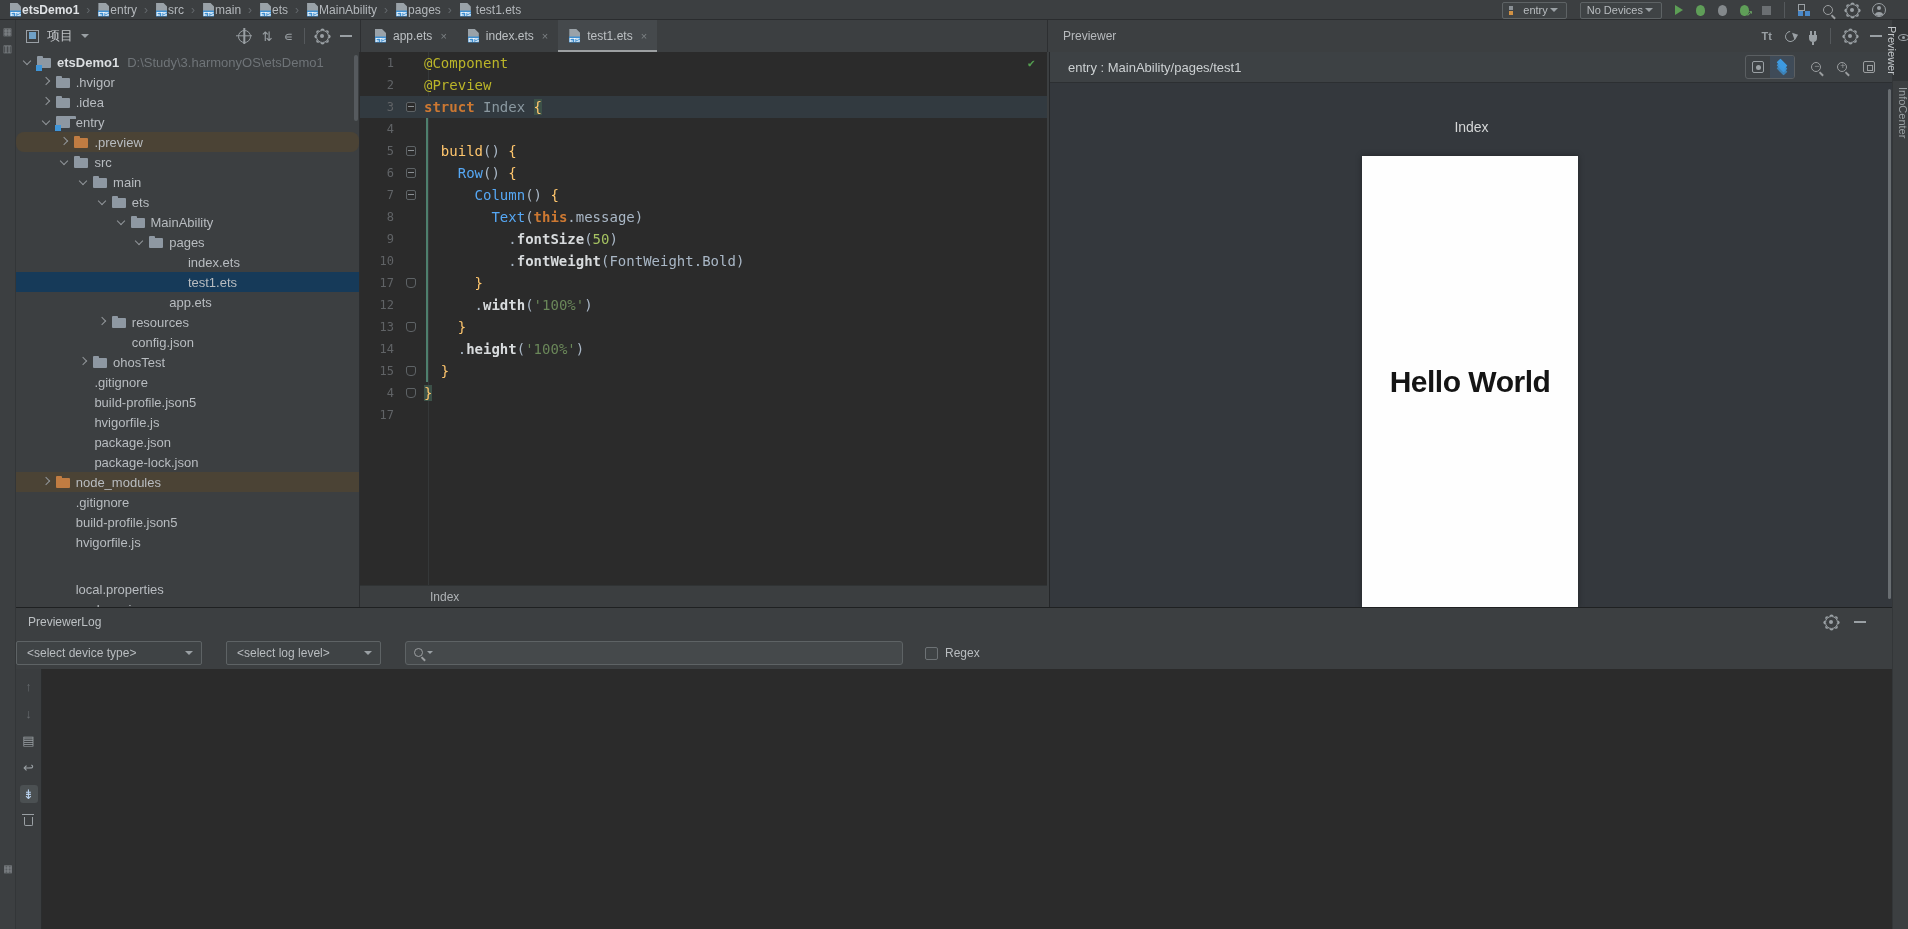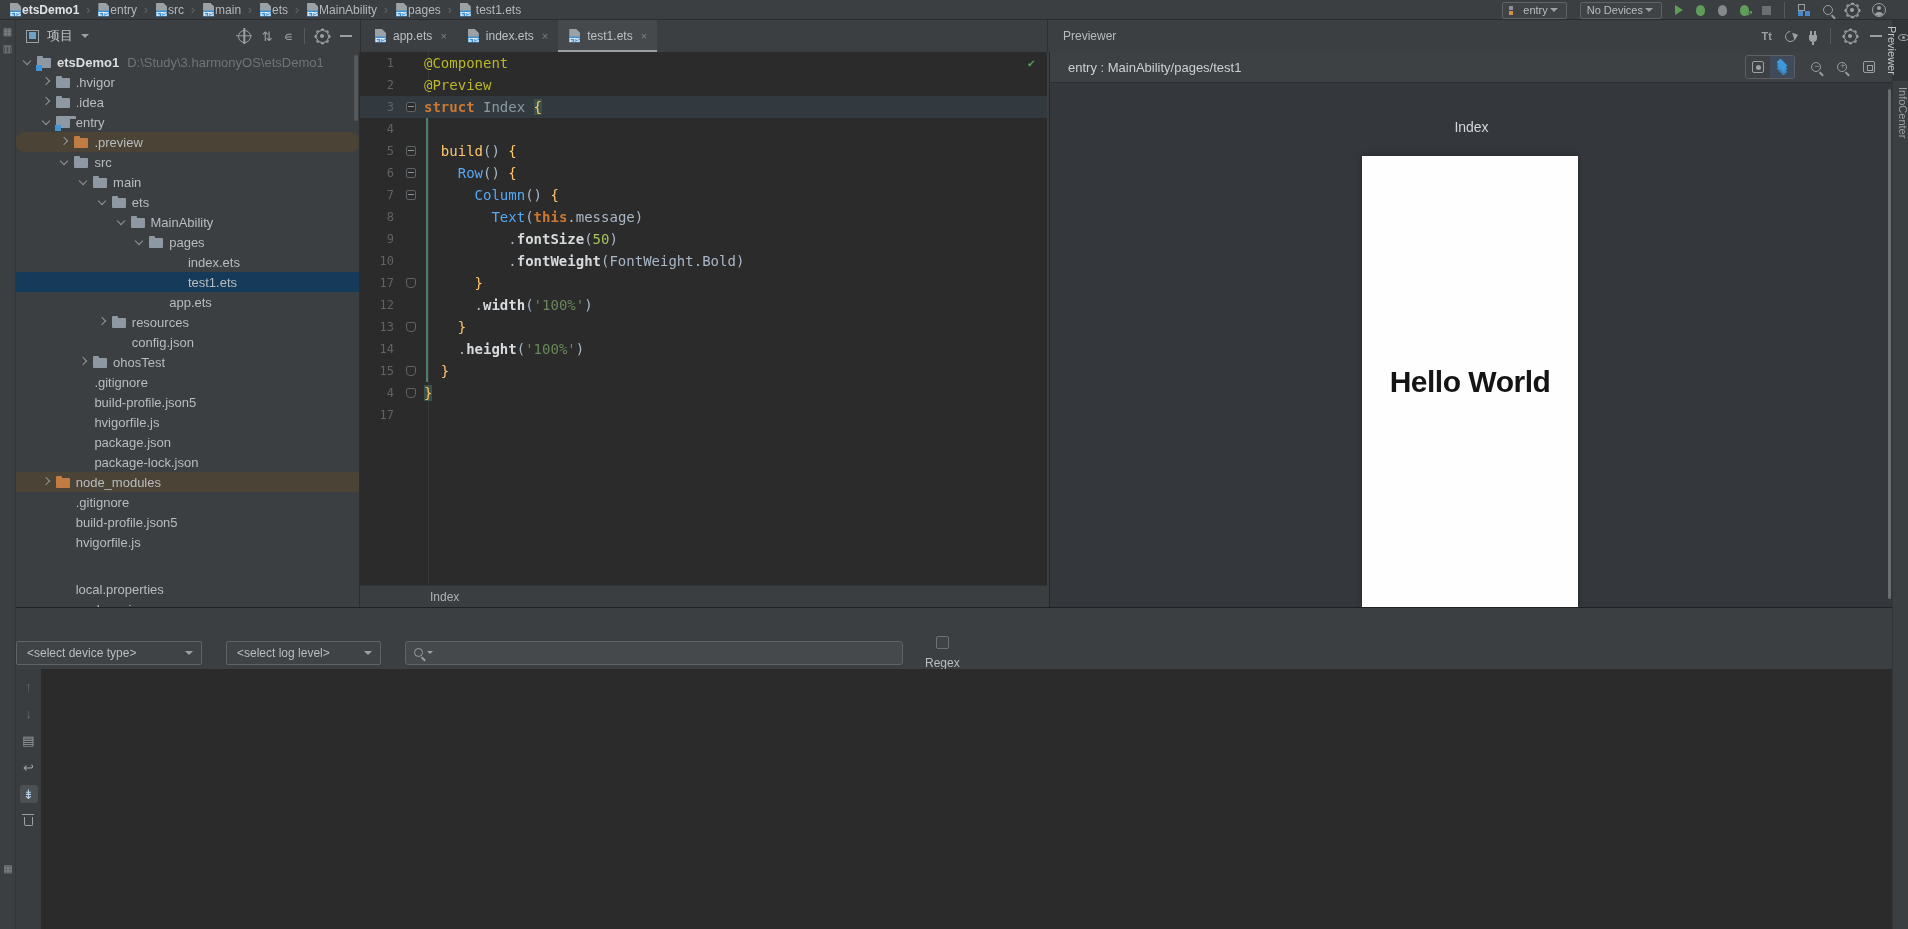--- a/index.html
+++ b/index.html
@@ -163,21 +163,21 @@
   .logtools { position:absolute; left:0; top:28px; width:100%; height:33px; display:flex; align-items:center; }
   .combo { height:24px; background:#3f4345; border:1px solid #5e6365; border-radius:2px;
     display:flex; align-items:center; font-size:12px; color:#b9bdc0; position:relative; padding:0 22px 0 10px; }
   .combo .tri-down { position:absolute; right:8px; margin:0; }
   .combo.dd1 { width:186px; }
   .combo.dd2 { margin-left:24px; width:155px; }
   .searchbox { margin-left:24px; width:498px; height:24px; background:#45494b; border:1px solid #5e6365; border-radius:3px;
     display:flex; align-items:center; padding-left:8px; gap:3px; }
   .searchbox .tri-down { border-left-width:3px; border-right-width:3px; border-top-width:3px; margin-left:1px; }
   .searchbox input { background:transparent; border:none; outline:none; color:#c7cacc; font-size:12px; flex:1; }
-  .regex { margin-left:22px; display:flex; align-items:center; gap:7px;flex-direction:column; }
+  .regex { margin-left:22px; display:flex; align-items:flex-end; gap:7px; }
   .checkbox { width:13px; height:13px; border:1px solid #6d7275; background:#3f4345; border-radius:2px; }
   .regex-label { font-size:12px; color:#b9bdc0; }
   .logbody { position:absolute; left:0; top:61px; width:100%; height:261px; background:#2b2b2b; }
   .logstrip { position:absolute; left:0; top:0; width:26px; height:100%; background:#3a3d3f; border-right:1px solid #2b2d2e;
     display:flex; flex-direction:column; align-items:center; padding-top:8px; gap:9px; }
   .lico { width:18px; height:18px; display:flex; align-items:center; justify-content:center;
     color:#9aa0a4; font-size:13px; border-radius:3px; }
   .lico.dim { color:#686d70; }
   .lico.sel { background:#4b5052; color:#b9d2ee; }
   .trash { width:9px; height:9px; border:1.3px solid #9aa0a4; border-top:none; border-radius:0 0 2px 2px; position:relative; }
@@ -679,20 +679,27 @@
     <div class="dock-item sel">
       <span class="eye"></span>
       <span>Previewer</span>
     </div>
     <div class="dock-item">
       <span>InfoCenter</span>
     </div>
   </div>
 
   <div class="logpanel">
+    <div class="loghdr">
+      <span class="loghdr-label">PreviewerLog</span>
+      <span class="loghdr-icons">
+        <span class="gear"></span>
+        <span class="minus"></span>
+      </span>
+    </div>
     <div class="logtools">
       <span class="combo dd1">
         <span>&lt;select device type&gt;</span>
         <span class="tri-down"></span>
       </span>
       <span class="combo dd2">
         <span>&lt;select log level&gt;</span>
         <span class="tri-down"></span>
       </span>
       <span class="searchbox">

